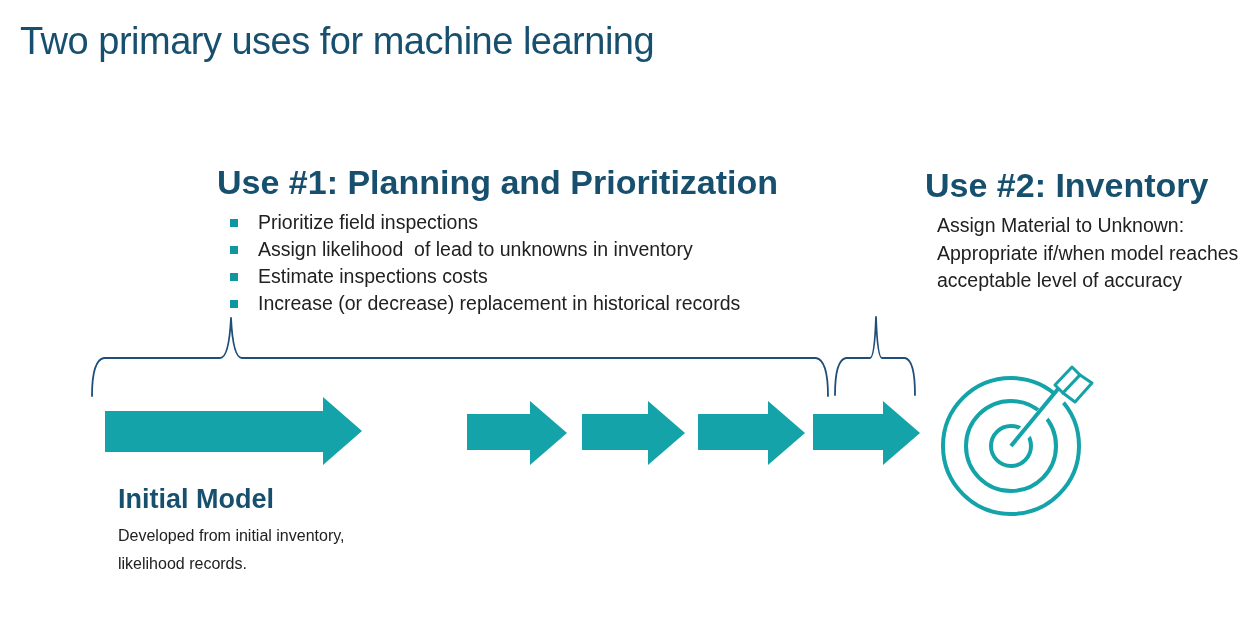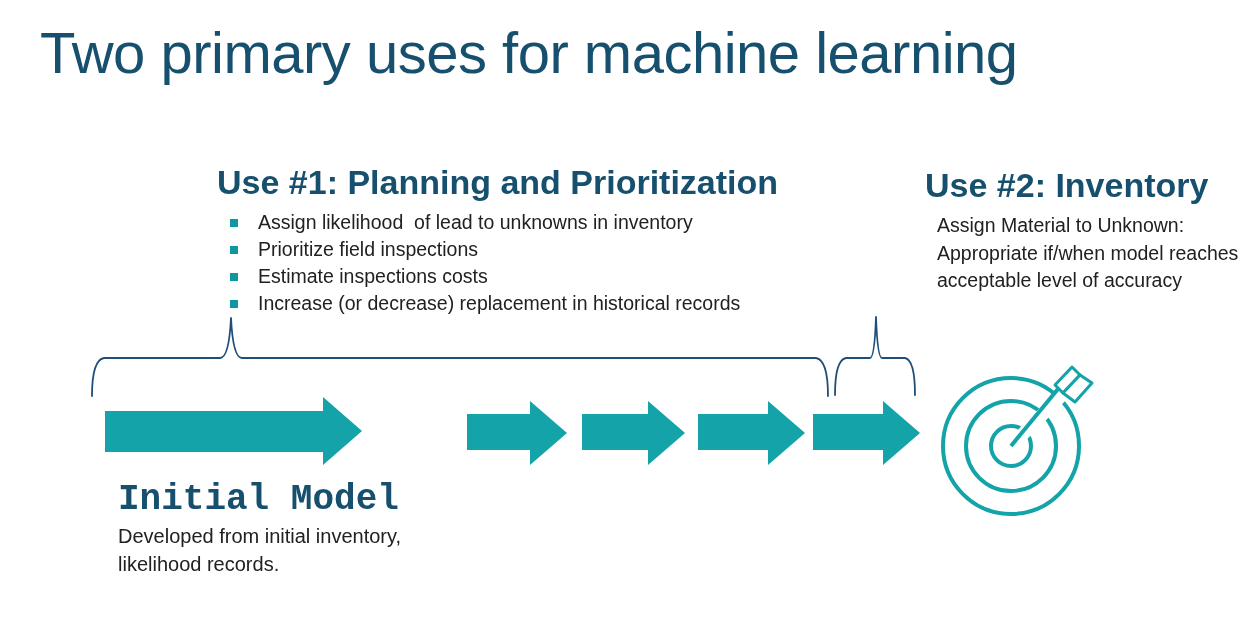--- a/index.html
+++ b/index.html
@@ -2,22 +2,22 @@
 <html style="--background: #FFFFFF; --teal: #13A3A8; --bullet: #0E96A3; --heading-blue: #17506E; --brace-navy: #1F4E79; --body-text: #212121;"><head>
 <meta charset="utf-8">
 <style>
   html,body{margin:0;padding:0;background:#fff;}
   .canvas{
     position:relative;width:1253px;height:624px;overflow:hidden;
     background:var(--background,#fff);
     font-family:"Liberation Sans",sans-serif;
   }
   .title{
-    position:absolute;left:40px;top:20px;
-    font-size:58px;line-height:1.15;font-weight:400;
+    position:absolute;left:20px;top:20px;
+    font-size:38px;line-height:1.15;font-weight:400;
     letter-spacing:-0.5px;color:var(--heading-blue);
     white-space:nowrap;
   }
   .diagram-svg{position:absolute;left:0;top:0;pointer-events:none;}
   .brace{fill:none;stroke:var(--brace-navy);stroke-width:1.8;stroke-linecap:round;stroke-linejoin:round;}
   .arrow{fill:var(--teal);}
   .ring{fill:none;stroke:var(--teal);stroke-width:4;}
   .gap{fill:none;stroke:var(--background,#fff);stroke-width:13;}
   .shaft{fill:none;stroke:var(--teal);stroke-width:4;}
   .feather{fill:var(--background,#fff);stroke:var(--teal);stroke-width:3;stroke-linejoin:round;}
@@ -27,23 +27,23 @@
   .sec-heading{font-size:34px;line-height:34px;font-weight:bold;color:var(--heading-blue);white-space:nowrap;}
   .bullets{list-style:none;margin:10px 0 0 0;padding:0;}
   .bullets li{display:flex;align-items:center;font-size:19.5px;line-height:27px;color:var(--body-text);}
   .sq{width:8px;height:8px;background:var(--bullet);margin-left:13px;margin-right:20px;flex:none;}
   .bullets .txt{white-space:pre-wrap;}
   .use2 .body{margin-top:10px;margin-left:12px;}
   .use2 .line{font-size:19.5px;line-height:27.5px;color:var(--body-text);}
 
   .stage1{position:absolute;left:118px;top:483px;}
   .stage2{position:absolute;left:475px;top:483px;}
-  .stage-heading{font-size:36px;line-height:33px;font-weight:bold;color:var(--heading-blue);white-space:nowrap;font-family:Liberation Mono, monospace;}
+  .stage-heading{font-size:27px;line-height:33px;font-weight:bold;color:var(--heading-blue);white-space:nowrap;}
   .stage-body{margin-top:6px;}
-  .stage-line{font-size:20px;line-height:28px;color:var(--body-text);white-space:nowrap;}
+  .stage-line{font-size:16px;line-height:28px;color:var(--body-text);white-space:nowrap;}
 </style>
 </head>
 <body>
 
 <div class="canvas">
 
   <svg class="diagram-svg" width="1253" height="624" viewBox="0 0 1253 624">
 
     <path class="brace" d="M 92 396 Q 92 360 104 358 L 220 358 Q 229 358 231 318 Q 233 358 242 358 L 816 358 Q 828 360 828 396"></path>
 
@@ -67,25 +67,25 @@
     </g>
   </svg>
 
   <div class="title">Two primary uses for machine learning</div>
 
   <div class="use1">
     <div class="sec-heading">Use #1: Planning and Prioritization</div>
     <ul class="bullets">
       <li>
         <span class="sq"></span>
-        <span class="txt">Assign likelihood  of lead to unknowns in inventory</span>
+        <span class="txt">Prioritize field inspections</span>
       </li>
       <li>
         <span class="sq"></span>
-        <span class="txt">Prioritize field inspections</span>
+        <span class="txt">Assign likelihood  of lead to unknowns in inventory</span>
       </li>
       <li>
         <span class="sq"></span>
         <span class="txt">Estimate inspections costs</span>
       </li>
       <li>
         <span class="sq"></span>
         <span class="txt">Increase (or decrease) replacement in historical records</span>
       </li>
     </ul>

